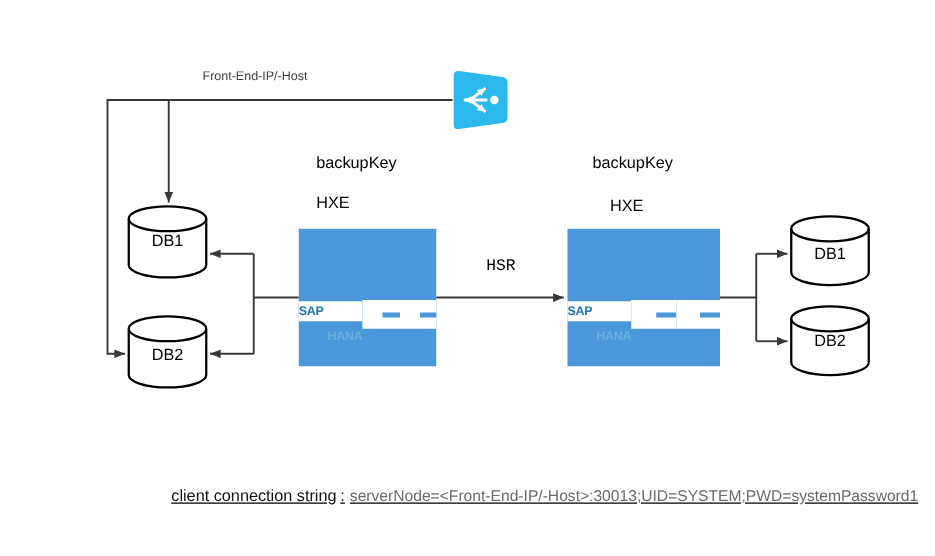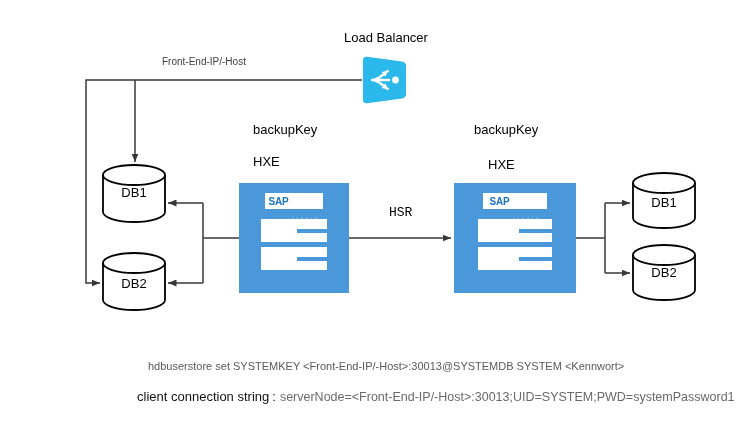--- a/index.html
+++ b/index.html
@@ -11,42 +11,42 @@
   }
   .abs{position:absolute;}
   .lbl{color:#000;font-size:13px;line-height:1.1;white-space:nowrap;}
   .lbl-center{text-align:center;}
   .small-gray{font-size:10px;color:#3f3f3f;}
   
   .wires{position:absolute;left:0;top:0;width:748px;height:445px;}
   
   .hana-box{
     position:absolute;background:var(--hana-blue);
-    display:flex;flex-direction:column;align-items:center;
-    box-sizing:border-box;padding-top:10px;
+    display:flex;flex-direction:row;align-items:center;
+    box-sizing:border-box;padding-top:32px;
   }
   .hana-brand{
     background:#fff;width:52%;height:16px;margin-bottom:10px;
     display:flex;align-items:center;justify-content:center;
     font-size:10px;font-weight:700;letter-spacing:-0.2px;white-space:nowrap;
   }
   .hana-brand .sap{color:#1a74bc;margin-right:3px;}
   .hana-brand .hana{color:#6db0e0;margin-top:40px;}
   .hana-bar{
     position:relative;background:#fff;width:60%;height:23px;margin-bottom:5px;
   }
   .hana-bar .notch{
     position:absolute;right:0;top:calc(50% - 2px);width:45%;height:4px;
     background:var(--hana-blue);display:block;
   }
   
   .db-label{width:62px;text-align:center;font-size:13px;color:#000;}
   
   .footer1{font-size:11px;color:#5a5a5a;white-space:nowrap;}
-  .footer2{font-size:12.5px;white-space:nowrap;}
+  .footer2{font-size:12.5px;white-space:nowrap;text-decoration:underline;}
   .footer2 .cc-label{color:#111;font-size:13px;}
   .footer2 .cc-sep{color:#111;font-size:13px;margin:0 4px 0 3px;}
   .footer2 .cc-value{color:#6a6a6a;}
 </style>
 </head>
 <body>
 
 <div class="canvas">
 
   <svg class="wires" viewBox="0 0 748 445">
@@ -86,21 +86,20 @@
       <path d="M633,183 v35 a31,10 0 0 0 62,0 v-35 a31,10 0 0 0 -62,0 Z" fill="#fff" stroke="#000" stroke-width="1.8"></path>
       <path d="M633,183 a31,10 0 0 0 62,0" fill="none" stroke="#000" stroke-width="1.8"></path>
     </g>
 
     <g>
       <path d="M633,255 v35 a31,10 0 0 0 62,0 v-35 a31,10 0 0 0 -62,0 Z" fill="#fff" stroke="#000" stroke-width="1.8"></path>
       <path d="M633,255 a31,10 0 0 0 62,0" fill="none" stroke="#000" stroke-width="1.8"></path>
     </g>
   </svg>
 
-  <div class="abs lbl lbl-center" style="left:330px;top:31px;width:112px;">Load Balancer</div>
 
   <svg class="abs" style="left:361px;top:54px;" width="48" height="53" viewBox="0 0 48 53">
     <defs>
       <marker id="warr" markerWidth="8" markerHeight="7" refX="6.5" refY="3" orient="auto" markerUnits="userSpaceOnUse">
         <path d="M0,0 L6.5,3 L0,6 Z" fill="#ffffff"></path>
       </marker>
     </defs>
     <path d="M2,6.5 Q2,2.2 6.2,2.8 L41,7.6 Q45,8.2 45,12 L45,40 Q45,43.8 41,44.4 L6.2,49.2 Q2,49.8 2,45.5 Z" fill="#2bb8ea"></path>
     <g stroke="#ffffff" stroke-width="2.4">
       <line x1="29" y1="26" x2="10" y2="26" marker-end="url(#warr)"></line>
@@ -144,19 +143,18 @@
     <div class="hana-bar">
         <span class="notch"></span>
       </div>
   </div>
 
   <div class="abs db-label" style="left:103px;top:185px;">DB1</div>
   <div class="abs db-label" style="left:103px;top:276px;">DB2</div>
   <div class="abs db-label" style="left:633px;top:195px;">DB1</div>
   <div class="abs db-label" style="left:633px;top:265px;">DB2</div>
 
-  <div class="abs footer1" style="left:148px;top:360px;">hdbuserstore set SYSTEMKEY &lt;Front-End-IP/-Host&gt;:30013@SYSTEMDB SYSTEM &lt;Kennwort&gt;</div>
 
   <div class="abs footer2" style="left:137px;top:389px;">
     <span class="cc-label">client connection string</span><span class="cc-sep">:</span><span class="cc-value">serverNode=&lt;Front-End-IP/-Host&gt;:30013;UID=SYSTEM;PWD=systemPassword1</span>
   </div>
 
 </div>
 
 </body></html>

